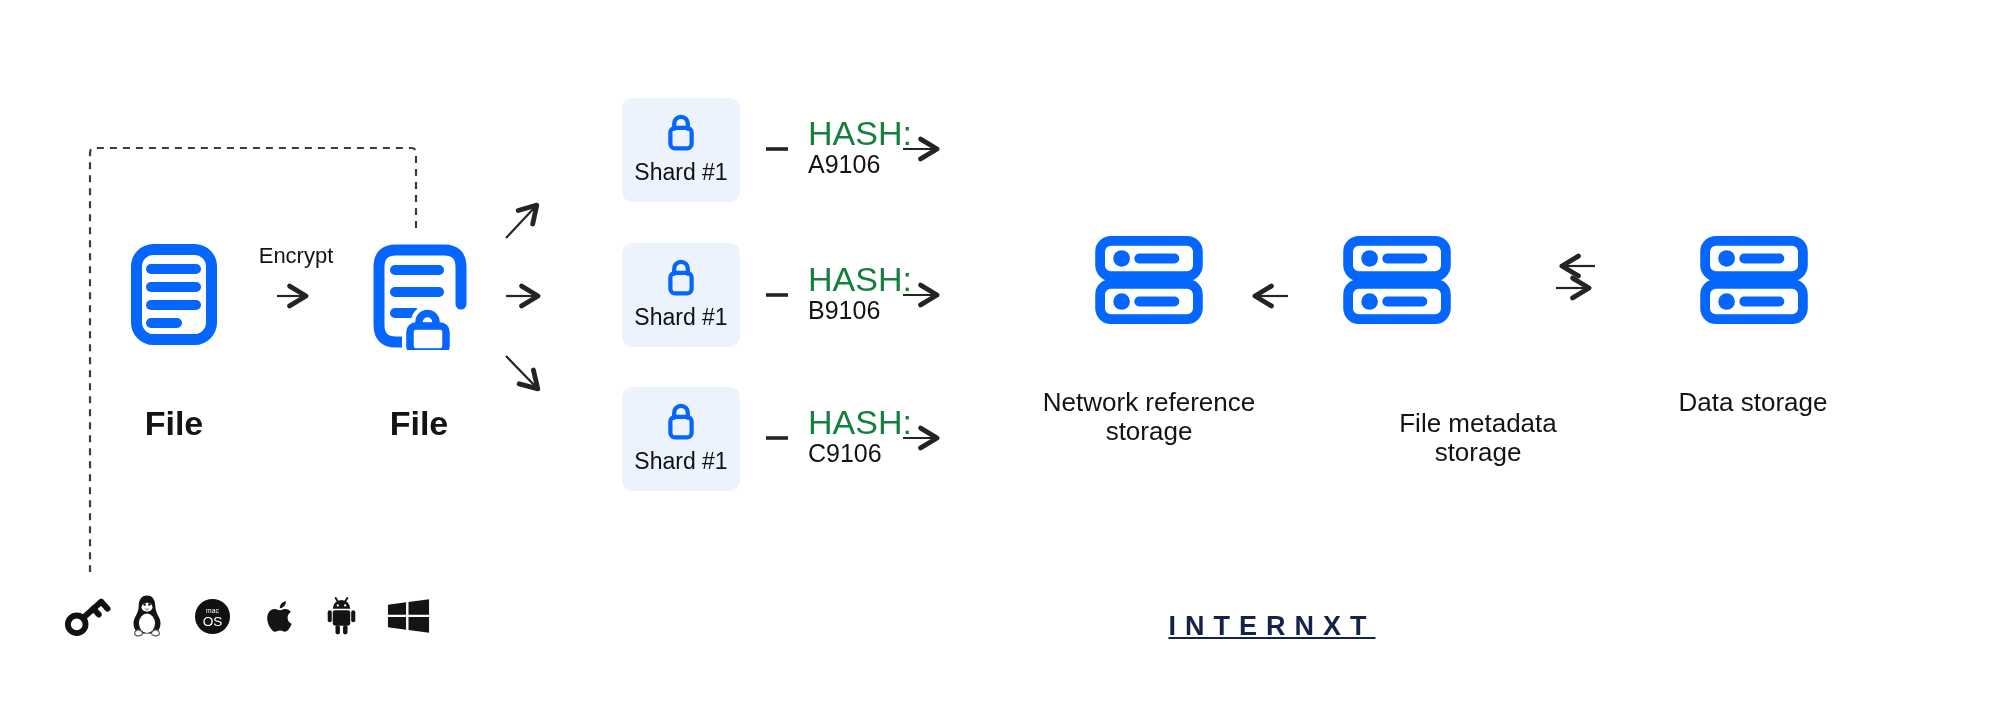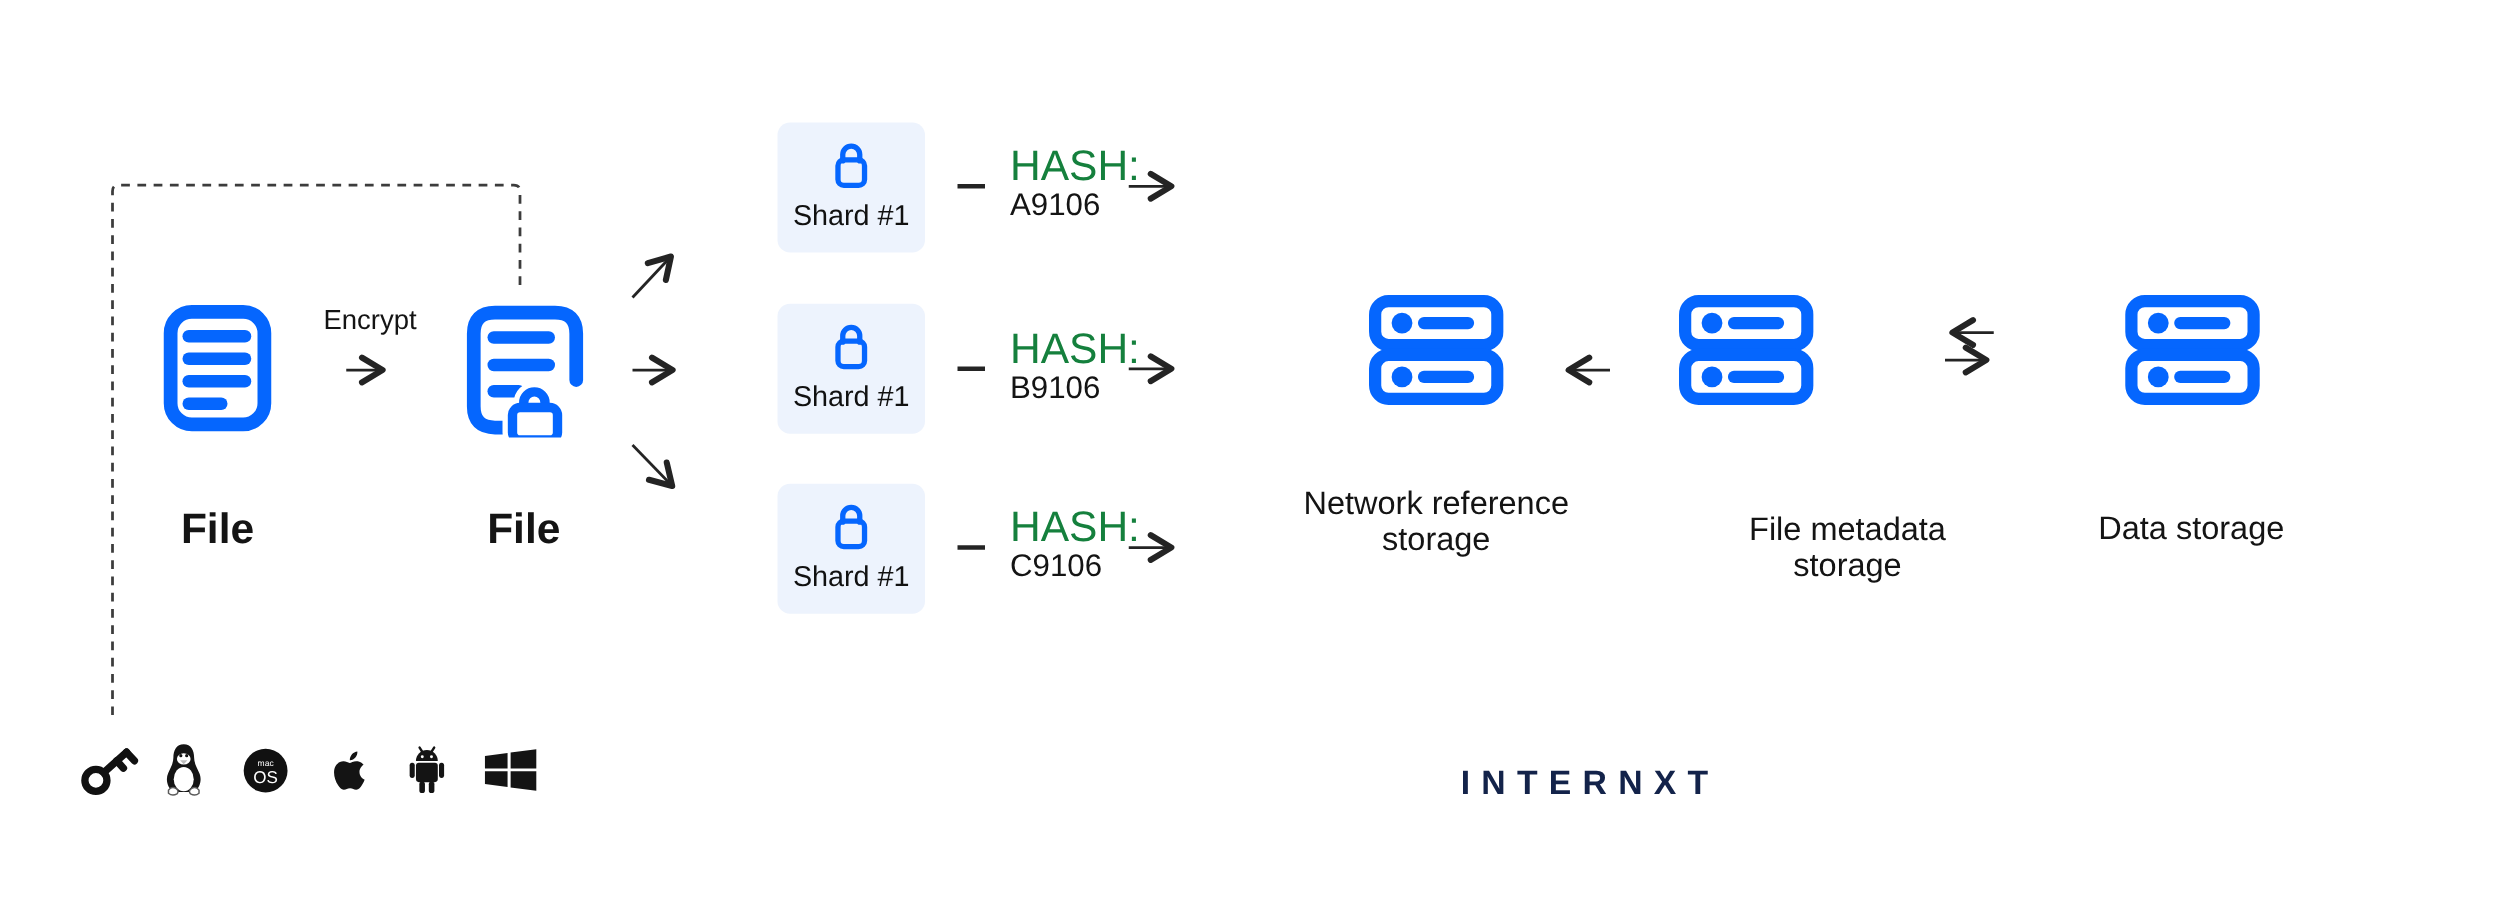--- a/index.html
+++ b/index.html
@@ -152,21 +152,21 @@
   </div>
 
   <svg class="abs" style="left:1700px;top:236px;" width="108" height="88" viewBox="0 0 110 90">
     <rect x="5" y="5" width="100" height="36" rx="11" fill="#ffffff" stroke="#0566fe" stroke-width="10"></rect>
     <rect x="5" y="49" width="100" height="36" rx="11" fill="#ffffff" stroke="#0566fe" stroke-width="10"></rect>
     <circle cx="27" cy="23" r="8.5" fill="#0566fe"></circle>
     <line x1="45" y1="23" x2="81" y2="23" stroke="#0566fe" stroke-width="10" stroke-linecap="round"></line>
     <circle cx="27" cy="67" r="8.5" fill="#0566fe"></circle>
     <line x1="45" y1="67" x2="81" y2="67" stroke="#0566fe" stroke-width="10" stroke-linecap="round"></line>
   </svg>
-  <div class="storage-label center-x" style="left:1753px;margin-top:20px;">
+  <div class="storage-label center-x" style="left:1753px;">
     <div>Data storage</div>
   </div>
 
   <svg class="abs" style="left:64px;top:592px;" width="47" height="47" viewBox="0 0 48 48">
     <circle cx="13" cy="33" r="9" fill="none" stroke="#111111" stroke-width="6"></circle>
     <line x1="19.5" y1="26.5" x2="38" y2="10" stroke="#111111" stroke-width="6" stroke-linecap="round"></line>
     <line x1="38" y1="10" x2="44.5" y2="17" stroke="#111111" stroke-width="6" stroke-linecap="round"></line>
     <line x1="30" y1="17" x2="35.5" y2="23" stroke="#111111" stroke-width="6" stroke-linecap="round"></line>
   </svg>
 
@@ -205,15 +205,15 @@
     <rect x="18.6" y="30" width="4.6" height="9.5" rx="2.2" fill="#141414"></rect>
   </svg>
 
   <svg class="abs" style="left:386px;top:599px;" width="45" height="34" viewBox="0 0 46 34">
     <path d="M2,5.6 L20.5,3 V15.8 H2 Z" fill="#141414"></path>
     <path d="M23,2.7 L44,0 V15.8 H23 Z" fill="#141414"></path>
     <path d="M2,18 H20.5 V31 L2,28.4 Z" fill="#141414"></path>
     <path d="M23,18 H44 V34 L23,31.3 Z" fill="#141414"></path>
   </svg>
 
-  <div class="logo center-x" style="left:1272px;">INTERNXT</div>
+  <div class="logo center-x" style="left:1272px;text-decoration:underline;">INTERNXT</div>
 
 </div>
 
 </body></html>

